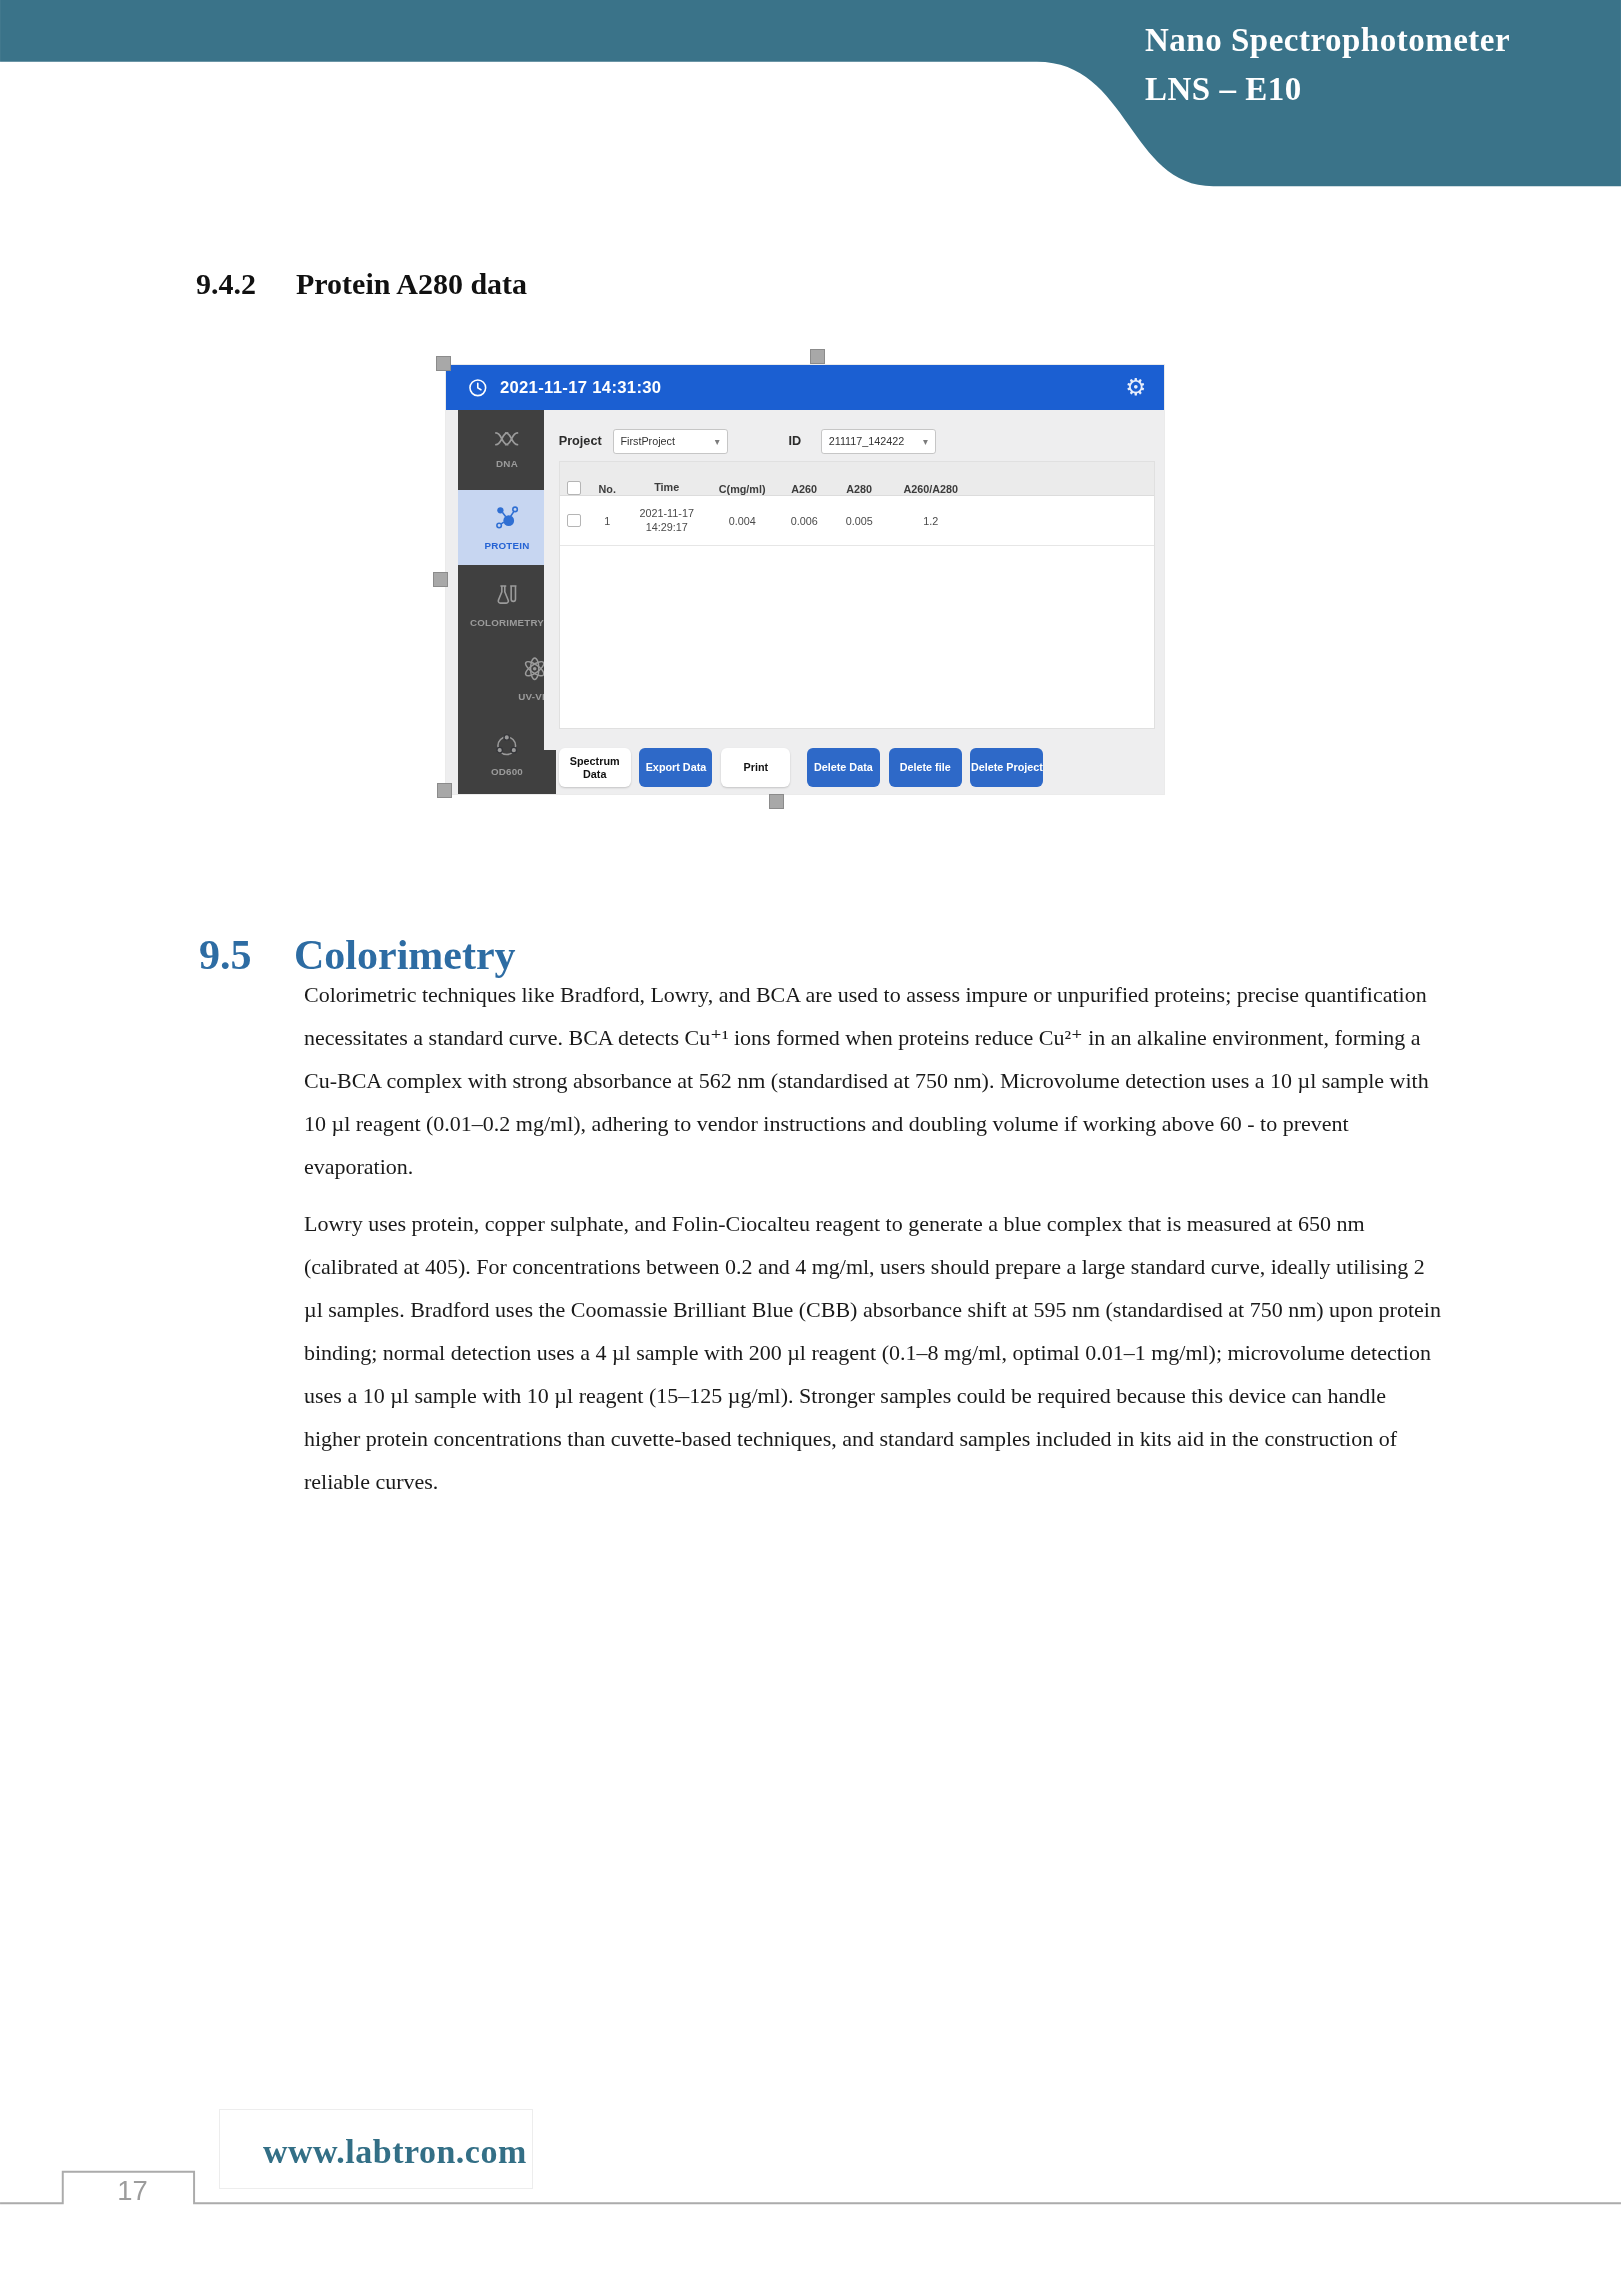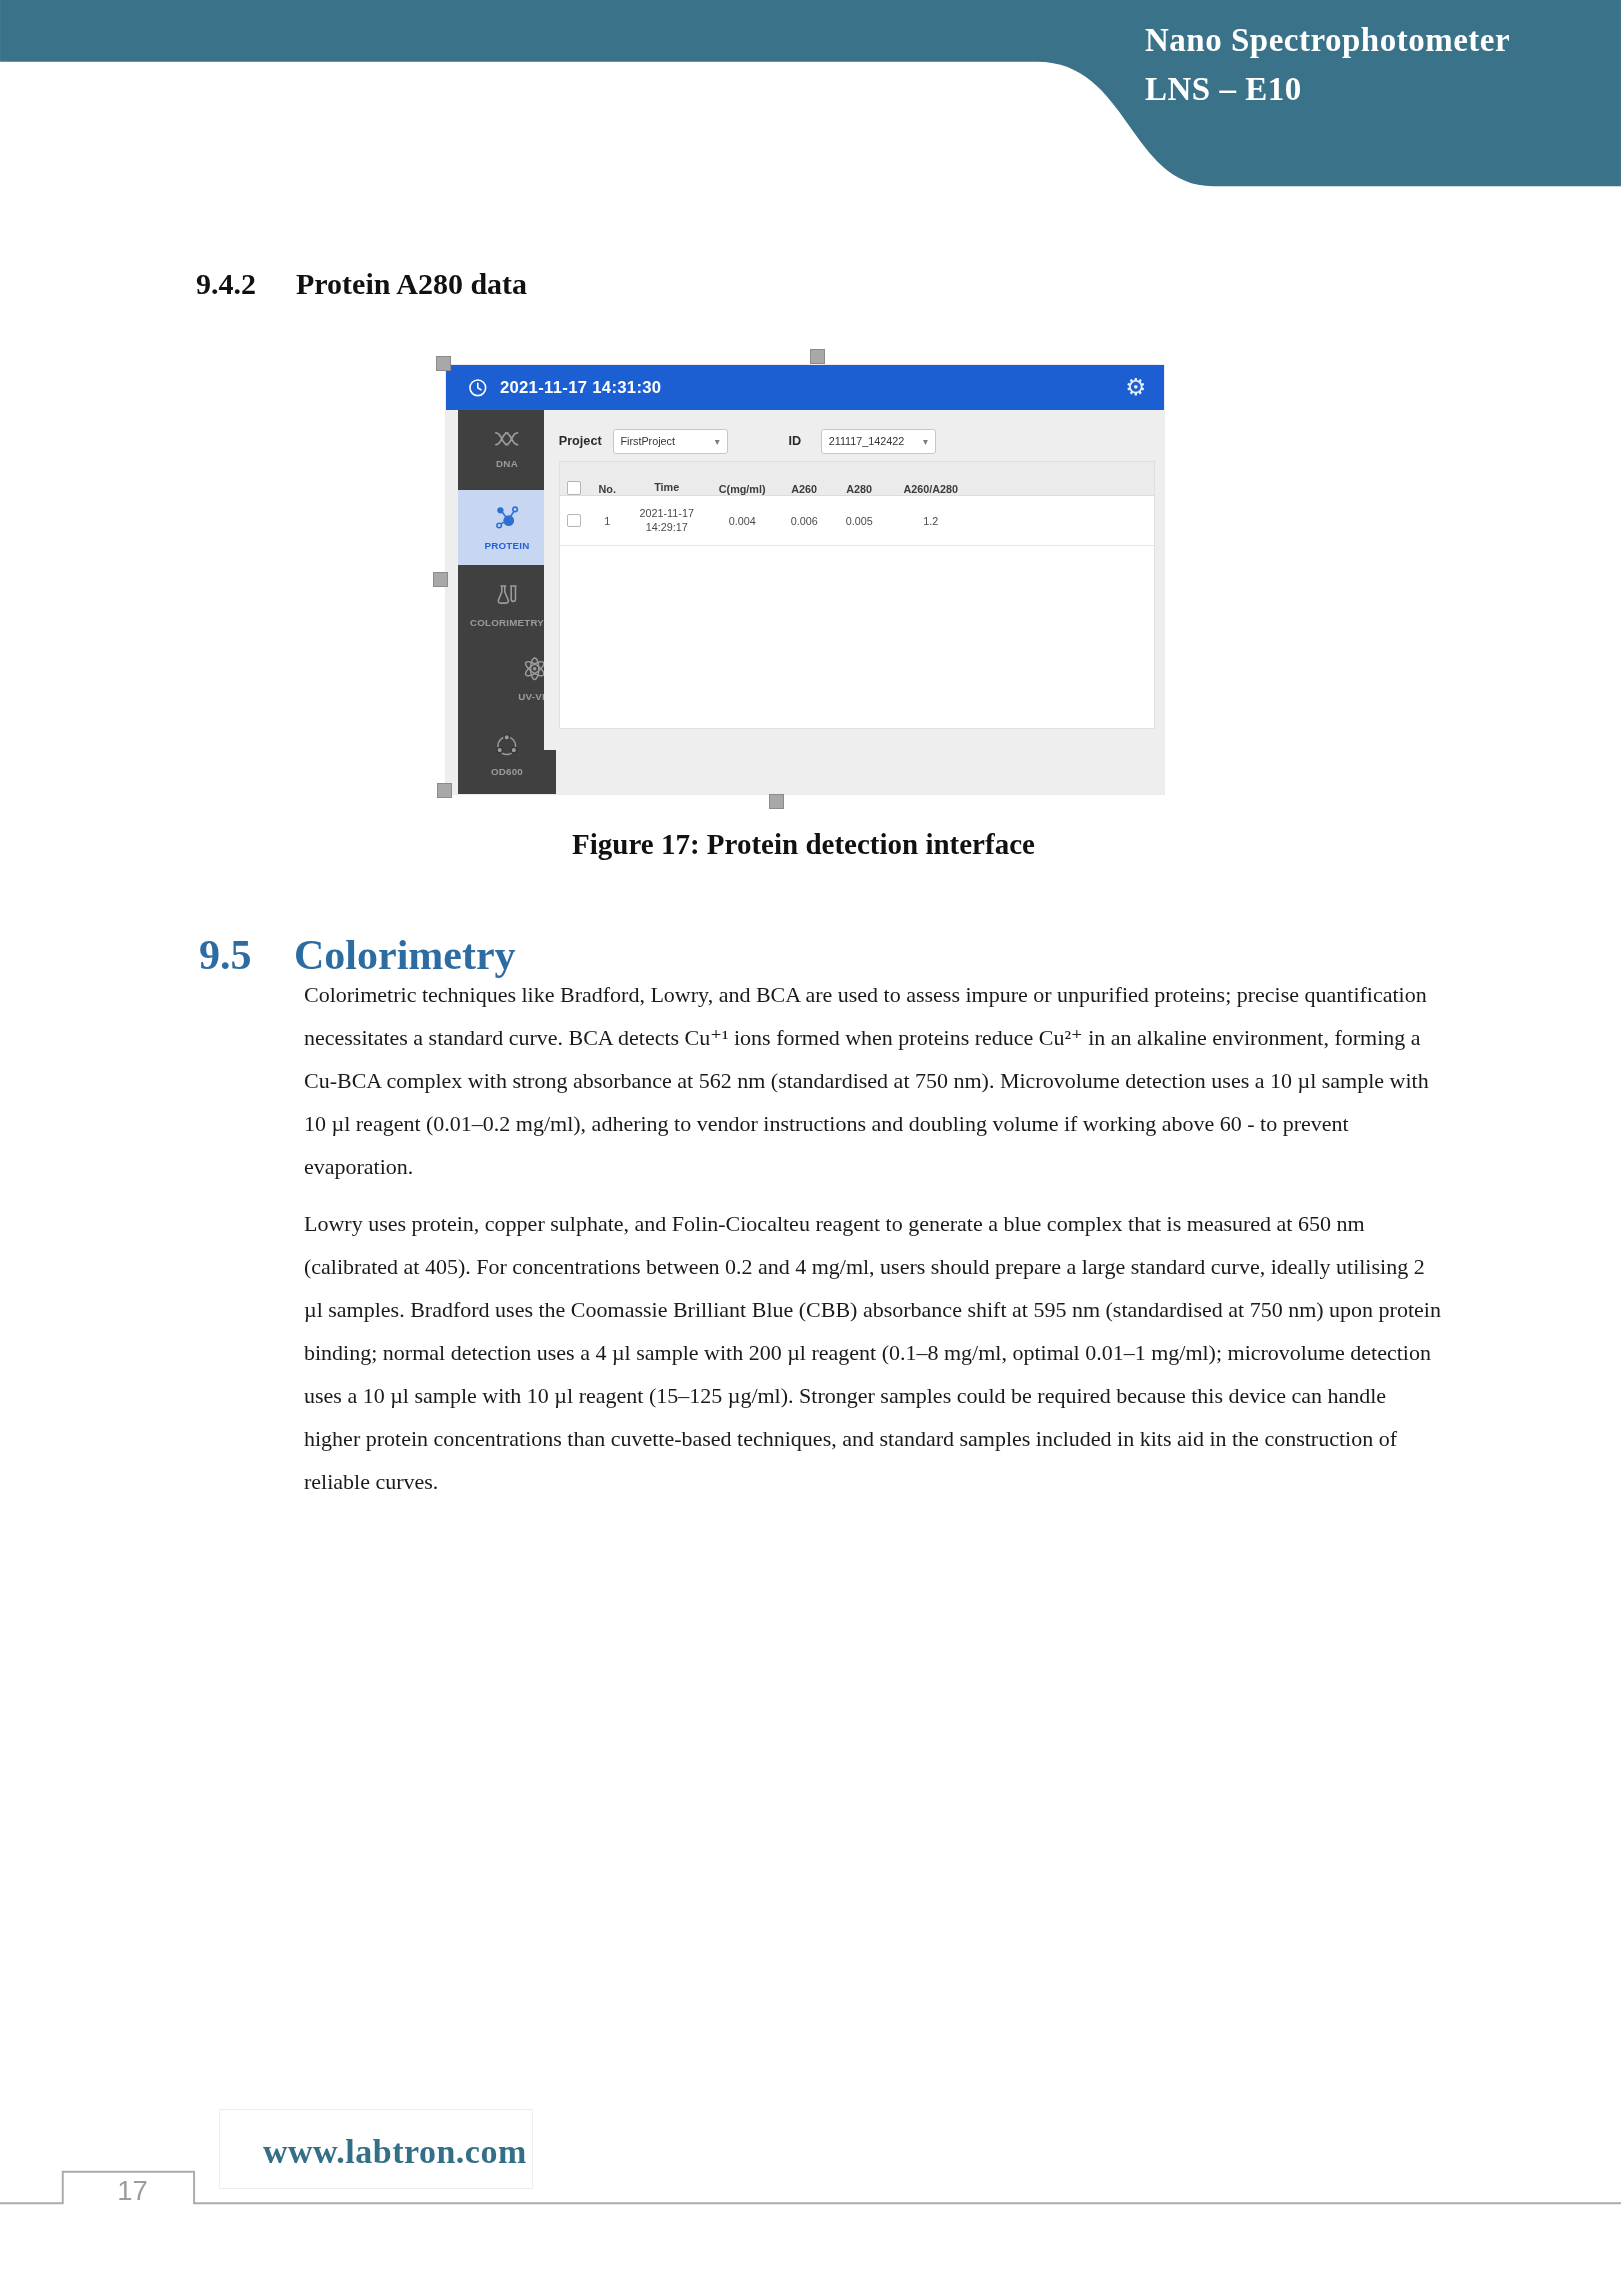--- a/index.html
+++ b/index.html
@@ -206,30 +206,37 @@
             <span>2021-11-17</span><br>
             <span>14:29:17</span>
           </span>
           <span class="c-c">0.004</span>
           <span class="c-a260">0.006</span>
           <span class="c-a280">0.005</span>
           <span class="c-ratio">1.2</span>
         </div>
       </div>
 
+      <div class="btnrow">
+        <span class="btn white" style="width:72px;">Spectrum Data</span>
+        <span class="btn blue">Export Data</span>
+        <span class="btn white" style="width:69px;">Print</span>
+        <span class="btn blue gap">Delete Data</span>
+        <span class="btn blue">Delete file</span>
+        <span class="btn blue">Delete Project</span>
+      </div>
     </div>
   </div>
 
   <div class="handle" style="left:436px;top:356px;"></div>
   <div class="handle" style="left:810px;top:349px;"></div>
   <div class="handle" style="left:433px;top:572px;"></div>
   <div class="handle" style="left:437px;top:783px;"></div>
   <div class="handle" style="left:769px;top:794px;"></div>
 
-  <div class="caption">Figure 17: Protein detection interface</div>
 
   <div class="h95">
     <span class="num">9.5</span><span>Colorimetry</span>
   </div>
 
   <div class="bodytext">
     <p>Colorimetric techniques like Bradford, Lowry, and BCA are used to assess impure or unpurified proteins; precise quantification necessitates a standard curve. BCA detects Cu⁺¹ ions formed when proteins reduce Cu²⁺ in an alkaline environment, forming a Cu-BCA complex with strong absorbance at 562 nm (standardised at 750 nm). Microvolume detection uses a 10 µl sample with 10 µl reagent (0.01–0.2 mg/ml), adhering to vendor instructions and doubling volume if working above 60 - to prevent evaporation.</p>
     <p>Lowry uses protein, copper sulphate, and Folin-Ciocalteu reagent to generate a blue complex that is measured at 650 nm (calibrated at 405). For concentrations between 0.2 and 4 mg/ml, users should prepare a large standard curve, ideally utilising 2 µl samples. Bradford uses the Coomassie Brilliant Blue (CBB) absorbance shift at 595 nm (standardised at 750 nm) upon protein binding; normal detection uses a 4 µl sample with 200 µl reagent (0.1–8 mg/ml, optimal 0.01–1 mg/ml); microvolume detection uses a 10 µl sample with 10 µl reagent (15–125 µg/ml). Stronger samples could be required because this device can handle higher protein concentrations than cuvette-based techniques, and standard samples included in kits aid in the construction of reliable curves.</p>
   </div>
 

